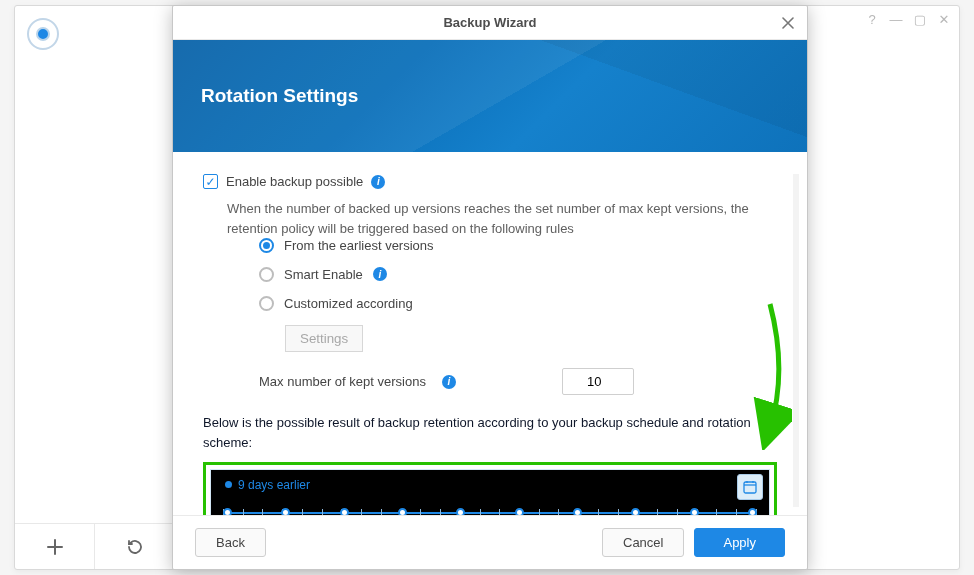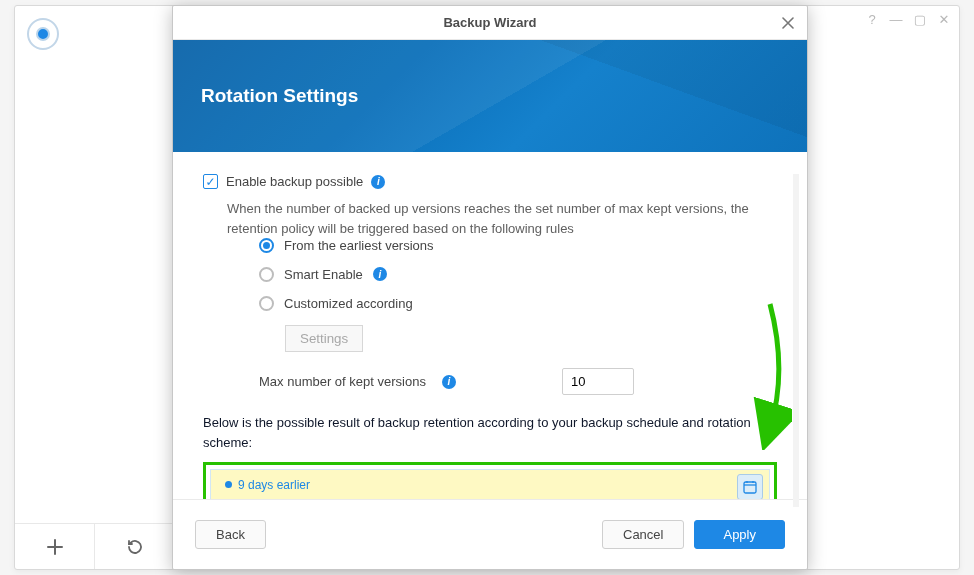--- a/index.html
+++ b/index.html
@@ -133,34 +133,34 @@
   }
   .radio.selected { border-color:#1e88e5; }
   .radio.selected::after { content:""; width:7px;height:7px;border-radius:50%;background:#1e88e5;}
   .settings-btn {
     margin-left:26px; margin-bottom:16px;
     padding:5px 14px; border:1px solid #d7d7d7; border-radius:0;
     background:#f8f8f8; color:#a8a8a8; cursor:not-allowed;
   }
   .versions-row { display:flex; align-items:center; gap:16px; margin-left:56px; margin-bottom:18px;}
   .versions-row input {
-    width:72px; padding:5px 8px; border:1px solid #cfcfcf; border-radius:2px;
+    width:72px; padding:5px 24px; border:1px solid #cfcfcf; border-radius:2px;
     text-align:left; font-size:13px; margin-left:90px;
   }
   .result-desc { color:#0f172a; line-height:1.5; max-width:570px;}
   .timeline-box {
     margin-top:10px;
     border:3px solid #27c100;
     padding:4px;
     background:#fff;
   }
   .timeline-inner {
     position:relative;
     height:58px;
-    background:#fef9c3;
+    background:#000000;
     border:1px solid #d2e6f5;
   }
   .timeline-label {
     position:absolute; top:8px; left:14px;
     color:#1e88e5; font-size:12px;
   }
   .timeline-label::before{
     content:""; display:inline-block; width:7px;height:7px;border-radius:50%;
     background:#1e88e5; margin-right:6px; vertical-align:1px;
   }
@@ -179,21 +179,21 @@
   .dots { position:absolute; left:12px; right:12px; bottom:8px; height:10px; display:flex; justify-content:space-between; }
   .dots span { width:9px;height:9px;border-radius:50%;background:#fff;border:2px solid #1e88e5; }
   .arrow {
     position:absolute;
     top: 300px;
     left: 748px;
     pointer-events:none;
   }
 
   .modal-footer {
-    height:70px;
+    height:54px;
     border-top:1px solid #eaeaea;
     display:flex; align-items:center; padding:0 22px;
     gap:10px;
   }
   .btn {
     padding:6px 20px; border-radius:3px; border:1px solid #cfcfcf;
     background:#fafafa; cursor:pointer; font-size:13px; color:#454545;
   }
   .btn.primary { background:#1e88e5; border-color:#1e88e5; color:#fff; padding:6px 28px;}
   .spacer { flex:1; }

